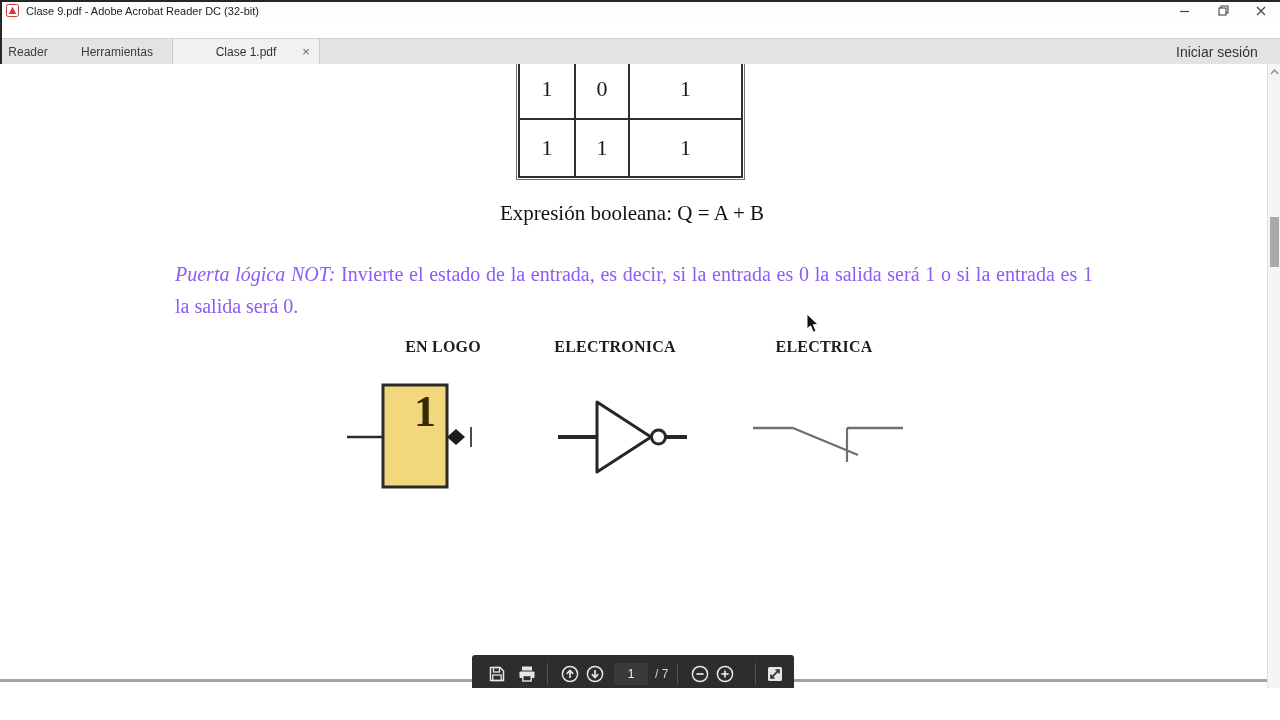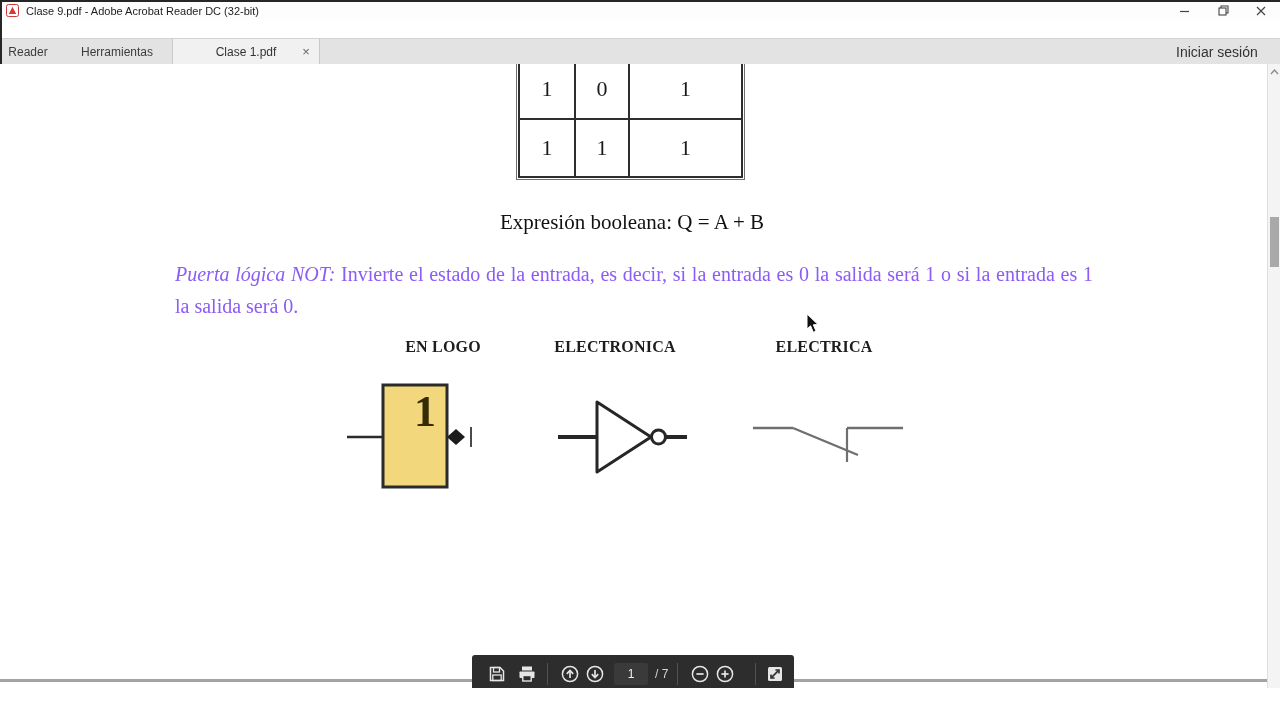--- a/index.html
+++ b/index.html
@@ -40,21 +40,21 @@
   .docarea { position:absolute; left:0; top:64px; width:1280px; height:615px; background:#ffffff;
              overflow:hidden; font-family:"Liberation Serif", serif; color:#131313; }
 
   .tt-wrap { position:absolute; left:516px; top:-8px; border:1px solid #6e6e6e; padding:1px; background:#fff; }
   table.tt { border-collapse:collapse; }
   table.tt td { border:2px solid #2e2e2e; text-align:center; vertical-align:middle;
                 font-size:22px; color:#1a1a1a; }
   .tt .c1 { width:56px; } .tt .c2 { width:54px; } .tt .c3 { width:113px; }
   .tt .r1 td { height:60px; } .tt .r2 td { height:58px; }
 
-  .bool-expr { position:absolute; left:0; top:146px; width:1264px; text-align:center;
+  .bool-expr { position:absolute; left:0; top:137px; width:1264px; text-align:center;
                font-size:21px; color:#111; }
 
   .not-par { position:absolute; left:175px; top:195px; width:918px; font-size:20px;
              line-height:31.5px; text-align:justify; color:#8b5cf6; }
   .not-par .lead { font-style:italic; }
 
   .sym-header { position:absolute; top:274px; transform:translateX(-50%); font-weight:bold;
                 font-size:16px; color:#1d1d1d; letter-spacing:0.2px; }
   #hdr-logo { left:411px;margin-left:32px; } #hdr-electronica { left:615px; } #hdr-electrica { left:824px; }
 

